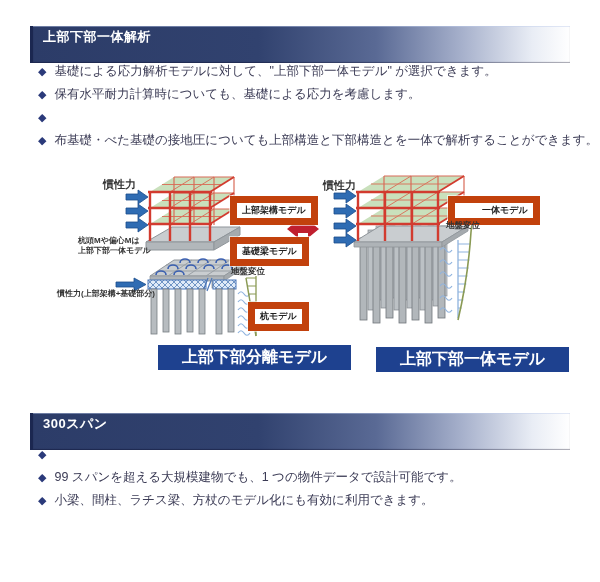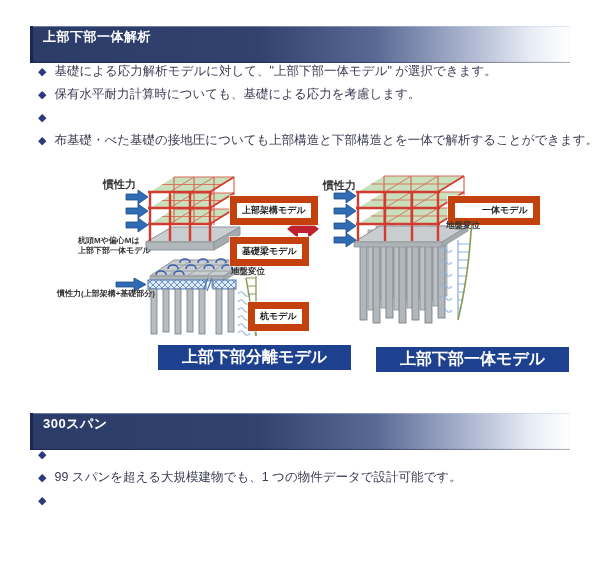--- a/index.html
+++ b/index.html
@@ -325,14 +325,15 @@
 <ul id="list2" class="bullets">
   <li>
     <span class="marker">◆</span>
   </li>
   <li>
     <span class="marker">◆</span>
     <span>99 スパンを超える大規模建物でも、1 つの物件データで設計可能です。</span>
   </li>
   <li>
     <span class="marker">◆</span>
+    <span>小梁、間柱、ラチス梁、方杖のモデル化にも有効に利用できます。</span>
   </li>
 </ul>
 
 </body></html>

